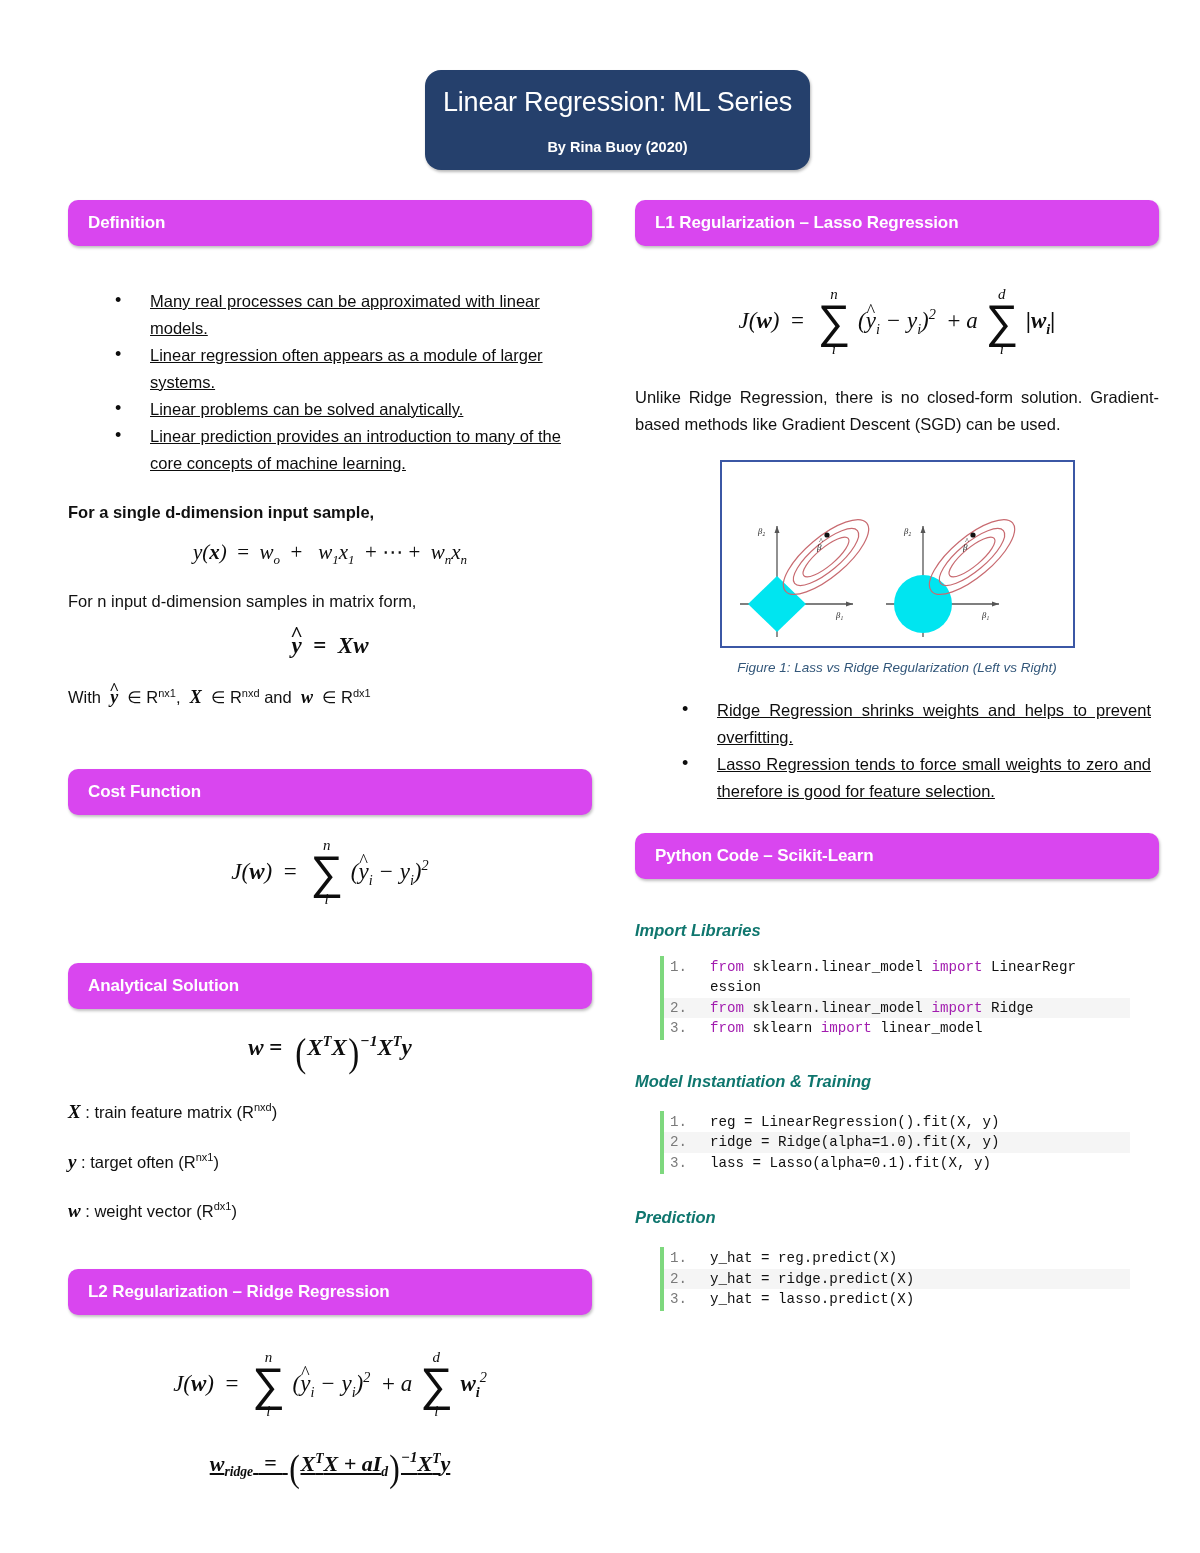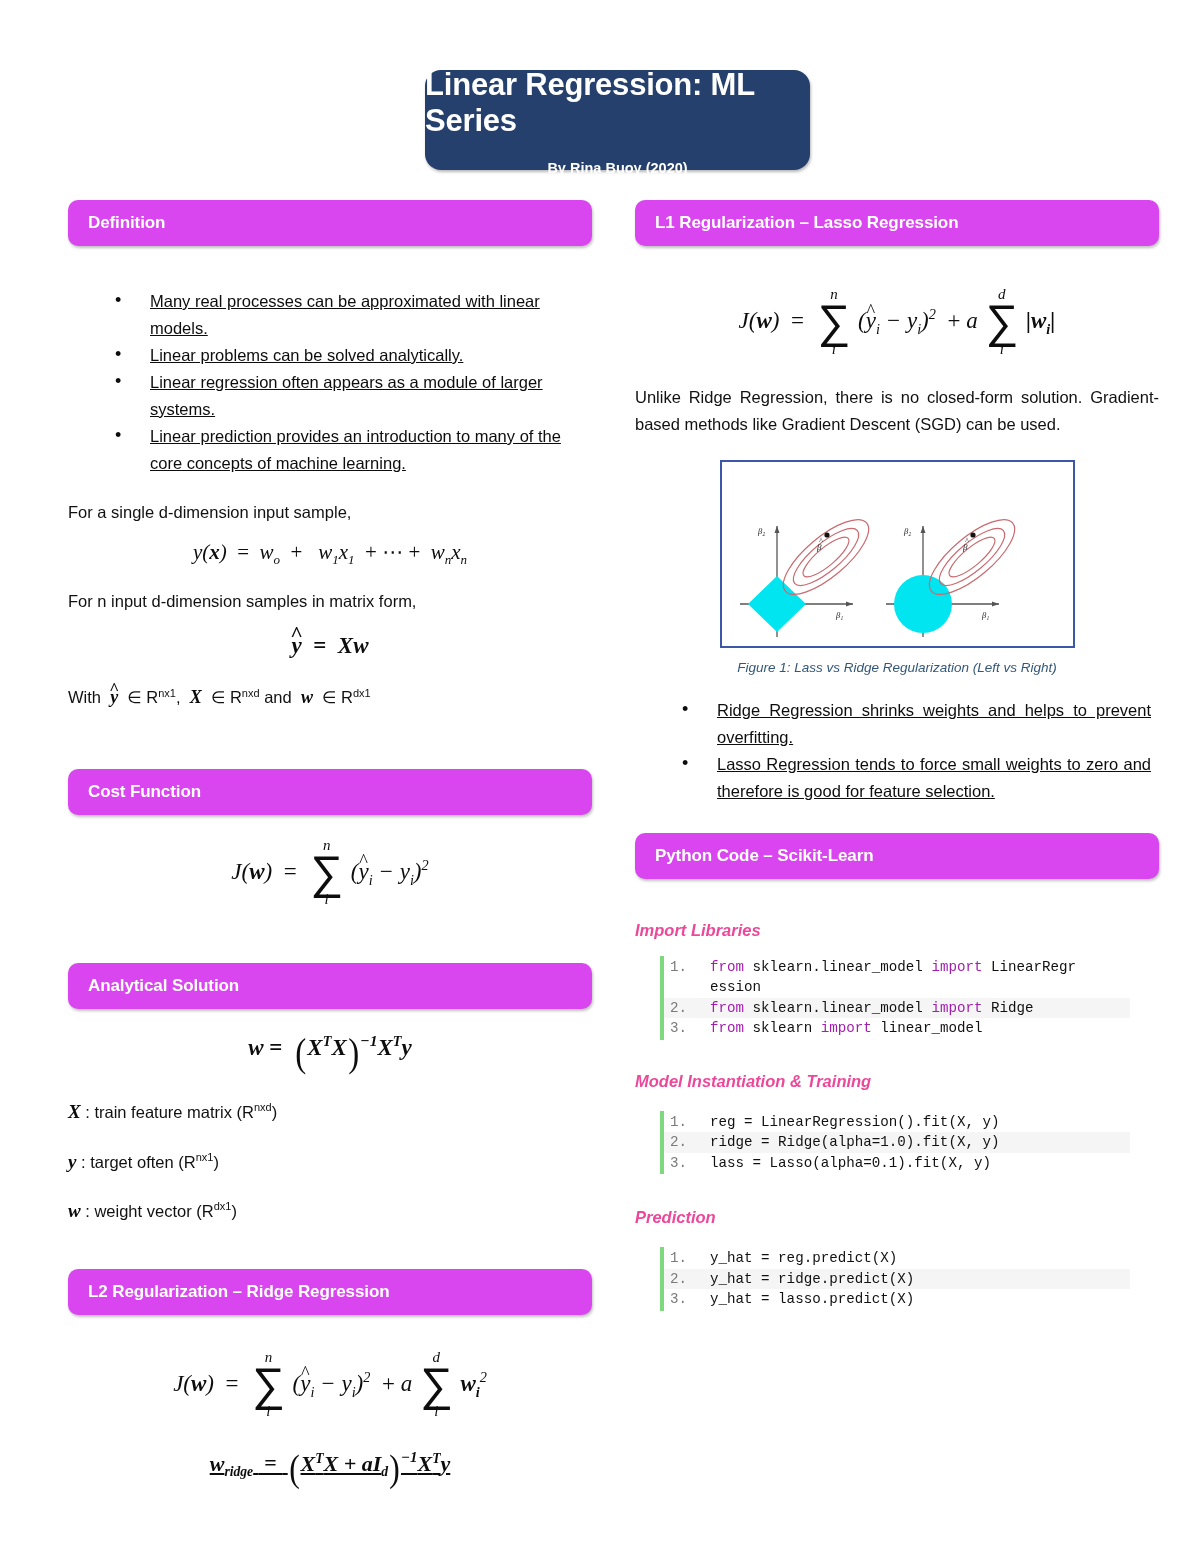--- a/index.html
+++ b/index.html
@@ -27,22 +27,22 @@
     border-radius: 16px;
     box-shadow: 1px 2px 3px rgba(0,0,0,0.28);
     display: flex;
     flex-direction: column;
     align-items: center;
     justify-content: center;
     box-sizing: border-box;
   }
   .title-main {
     color: #ffffff;
-    font-size: 31px;
-    font-weight: bold;
+    font-size: 27px;
+    font-weight: normal;
     letter-spacing: -0.2px;
     margin-top: 2px;
   }
   .title-sub {
     color: #ffffff;
     font-size: 14.5px;
     font-weight: bold;
     margin-top: 21px;
   }
 
@@ -183,21 +183,21 @@
     font-style: italic;
     color: #33577a;
     margin-top: 12px;
   }
 
   
   .code-heading {
     font-size: 16.5px;
     font-weight: bold;
     font-style: italic;
-    color: #ec4899;
+    color: #0f766e;
   }
   .code-block {
     margin-left: 25px;
     border-left: 4px solid #7ED87E;
     background: #ffffff;
     font-family: "Liberation Mono", monospace;
     font-size: 14.2px;
     line-height: 20.5px;
     padding: 1px 0 1px 0;
     width: 470px;
@@ -227,26 +227,26 @@
 </div>
 
 <div class="col col-left">
 
   <div class="section-banner">
     <span class="section-title">Definition</span>
   </div>
 
   <ul class="bullets" style="margin-top:42px;">
     <li>Many real processes can be approximated with linear models.</li>
+    <li>Linear regression often appears as a module of larger systems.</li>
     <li>Linear problems can be solved analytically.</li>
-    <li>Linear regression often appears as a module of larger systems.</li>
     <li>Linear prediction provides an introduction to many of the core concepts of machine learning.</li>
   </ul>
 
-  <div class="body-text" style="margin-top:22px;">For a single d-dimension input sample,</div>
+  <div class="body-text" style="margin-top:22px;font-weight:bold;">For a single d-dimension input sample,</div>
 
   <div class="math-block" style="margin-top:14px;font-size:21px;">
     <span>y(</span><span class="mbold">x</span><span>)</span>
     <span class="mup">&nbsp;=&nbsp;</span>
     <span>w<sub class="msub">o</sub></span>
     <span class="mup">&nbsp;+&nbsp;</span>
     <span>&nbsp;w<sub class="msub">1</sub>x<sub class="msub">1</sub></span>
     <span class="mup">&nbsp;+&nbsp;⋯&nbsp;+&nbsp;</span>
     <span>w<sub class="msub">n</sub>x<sub class="msub">n</sub></span>
   </div>

